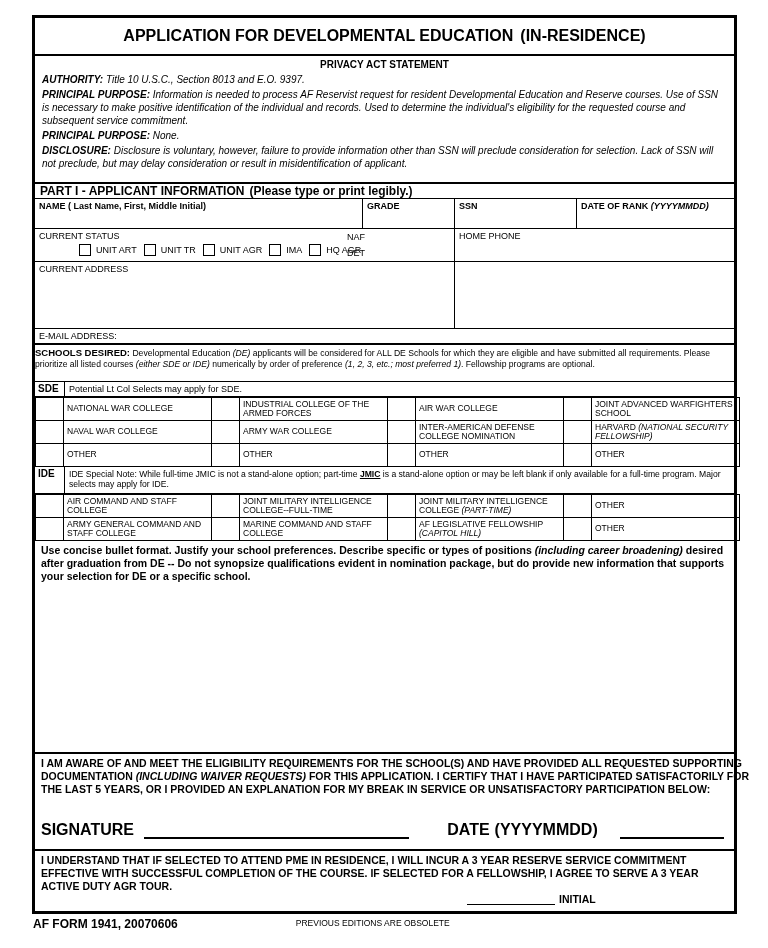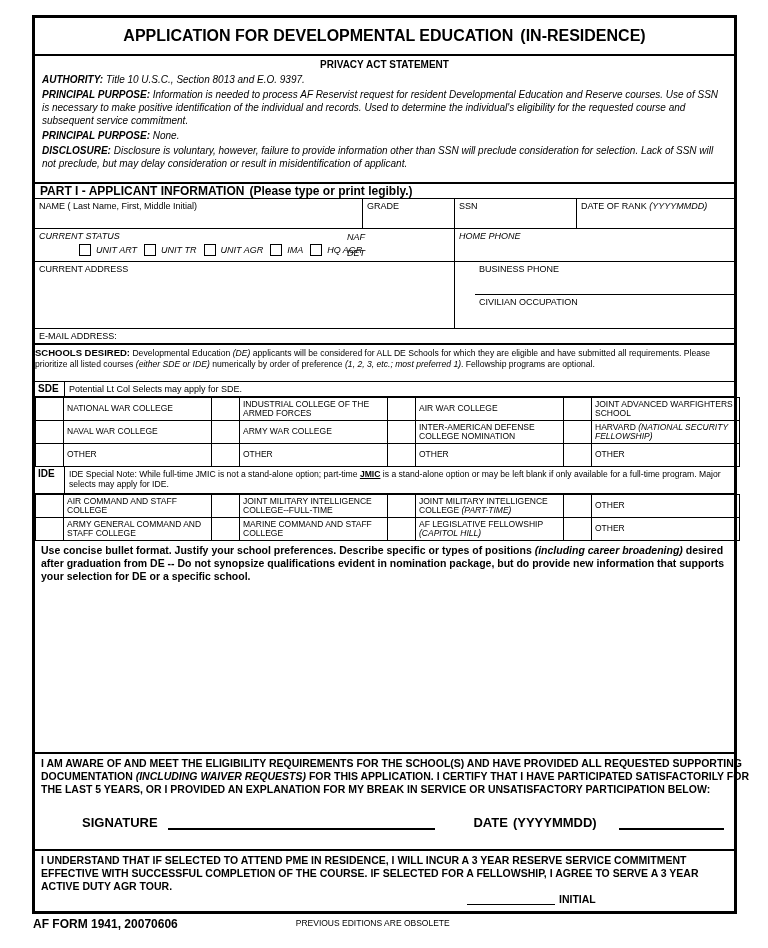--- a/index.html
+++ b/index.html
@@ -22,27 +22,27 @@
   .pv-item .lbl { font-weight: bold; }
 
   
   .p1header { height: 15px; border-bottom: 1px solid #000; padding: 1px 5px;
     font-size: 12px; display: flex; gap: 5px; align-items: center; }
 
   .frow { display: flex; border-bottom: 1px solid #000; }
   .fcell { padding: 2px 4px; font-size: 9px; }
   .bR { border-right: 1px solid #000; }
 
-  .row-name { height: 30px; }
+  .row-name { height: 30px; font-weight: bold; }
   .c-name { width: 328px; }
   .c-grade { width: 92px; }
   .c-ssn  { width: 122px; }
   .c-dor  { flex: 1; }
 
-  .row-status { height: 33px; font-style: italic; }
+  .row-status { height: 33px; }
   .c-status { width: 420px; position: relative; }
   .naf { position: absolute; left: 312px; top: 3px; font-size: 9px; }
   .det { position: absolute; left: 312px; top: 19px; font-size: 9px; }
   .cb-row { display: flex; align-items: center; margin-top: 3px; margin-left: 40px; }
   .cb-item { display: flex; align-items: center; margin-right: 7px; }
   .cb { width: 12px; height: 12px; border: 1px solid #000; background: #fff;
     display: inline-block; margin-right: 5px; flex: none; }
   .cb-item span.t { font-size: 9px; }
   .c-phone { flex: 1; }
 
@@ -72,22 +72,22 @@
   table.sch-table td.num { padding: 0; }
   col.cnum { width: 28px; }
   col.cname { width: 148px; }
   .sde-table { border-bottom: 1px solid #000; }
 
   .justify-box { height: 213px; border-bottom: 2px solid #000; padding: 3px 6px; }
   .bold-par { font-weight: bold; font-size: 10.5px; line-height: 1.25; }
 
   .cert-box { height: 97px; border-bottom: 2px solid #000; padding: 3px 0 0 6px; position: relative; }
   .cert-box .bold-par { width: 712px; }
-  .sig-row { position: absolute; left: 6px; right: 10px; bottom: 19px;
-    display: flex; align-items: flex-end; font-size: 13px; margin-left: 41px; }
+  .sig-row { position: absolute; left: 6px; right: 10px; bottom: 10px;
+    display: flex; align-items: flex-end; font-size: 16px; }
   .uline { border-bottom: 2px solid #000; height: 14px; display: inline-block; }
   .sig-line { width: 300px; margin-left: 10px; }
   .date-lbl { margin-left: 38px; }
   .date-line { width: 118px; margin-left: 22px; }
 
   .commit-box { height: 60px; padding: 3px 6px; position: relative; }
   .init-row { position: absolute; left: 432px; bottom: 6px; display: flex;
     align-items: flex-end; font-size: 10.5px; margin-top: 46px; }
   .init-line { width: 88px; border-bottom: 1.5px solid #000; height: 12px; display: inline-block; margin-right: 4px; }
 
@@ -176,28 +176,20 @@
     </div>
     <div class="fcell c-phone">
       <span>HOME PHONE</span>
     </div>
   </div>
 
   <div class="frow row-addr">
     <div class="fcell bR c-addr">
       <span>CURRENT ADDRESS</span>
     </div>
-    <div class="c-right">
-      <div class="c-bphone">
-        <span>BUSINESS PHONE</span>
-      </div>
-      <div class="c-occ">
-        <span>CIVILIAN OCCUPATION</span>
-      </div>
-    </div>
   </div>
 
   <div class="frow row-email">
     <div class="fcell">
       <span>E-MAIL ADDRESS:</span>
     </div>
   </div>
 
   <div class="sch-intro">
     <span class="lead">SCHOOLS DESIRED:</span>

